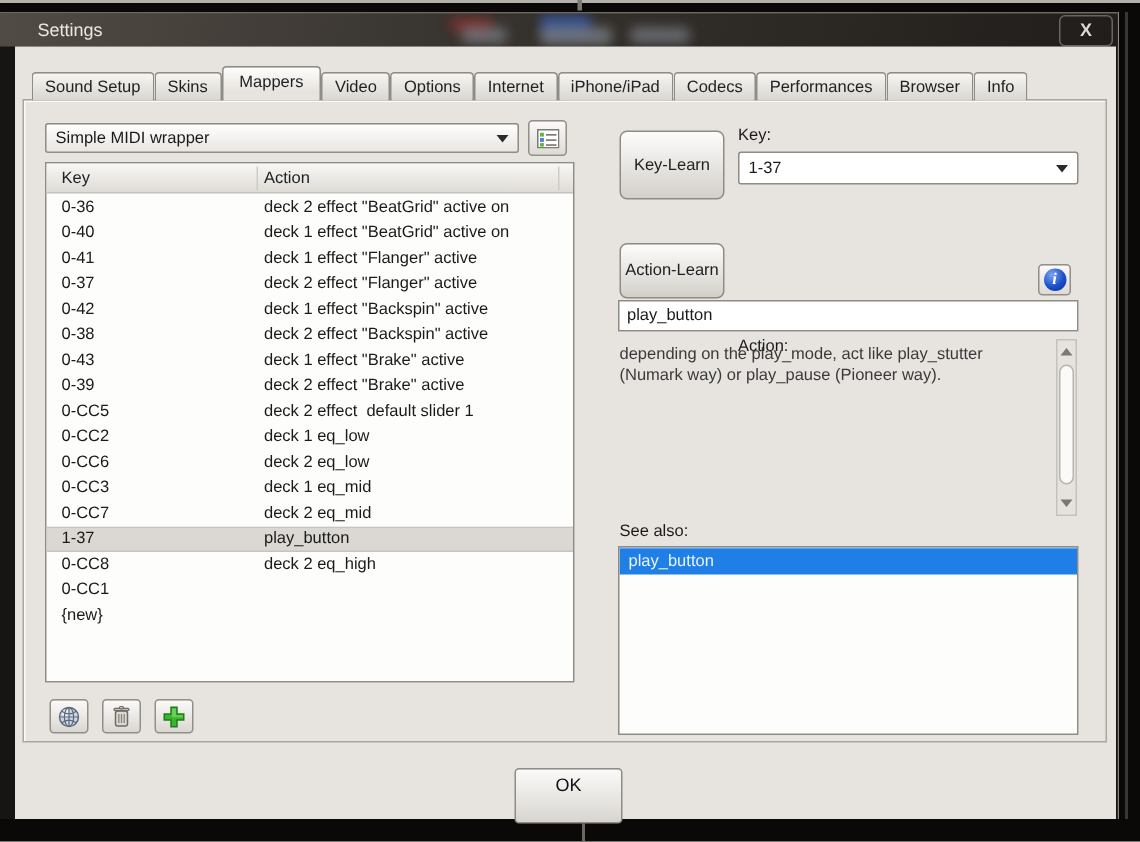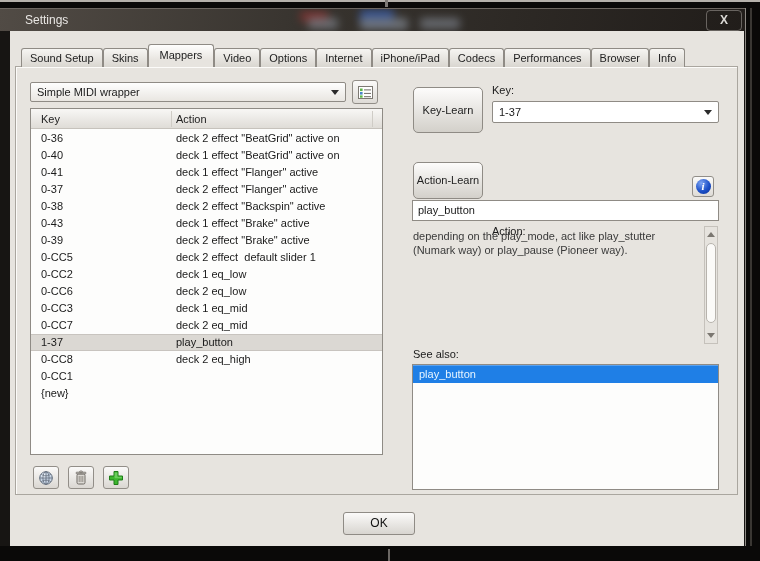--- a/index.html
+++ b/index.html
@@ -96,21 +96,21 @@
   .tri-down { width:0; height:0; border:4px solid transparent; border-top:5px solid #7b7771; margin-top:3px;}
   .sb-thumb { position:absolute; left:1px; top:16px; width:10px; height:80px; background:#fbfaf8;
     border:1px solid #b7b3ad; border-radius:6px; }
 
   #see-also-label { left:413px; top:348px; }
   #see-also-list { position:absolute; left:412px; top:364px; width:307px; height:126px; background:#fdfdfc;
     border:1px solid #8f8b85; overflow:hidden; }
   .see-item { height:18px; line-height:18px; padding-left:6px; }
   .see-item.selected { background:#1f7fe6; color:#e6f4ff; box-shadow:inset 0 1px 0 #5ba2ef; }
 
-  #ok-btn { position:absolute; left:343px; top:512px; width:72px; height:23px;
+  #ok-btn { position:absolute; left:343px; top:512px; width:72px; height:37px;
     background:linear-gradient(#fbfaf9,#d8d5d0); border:1px solid #8f8b85; border-radius:3px;
     text-align:center; line-height:21px; font-size:12px; color:#111; cursor:default; }
 </style>
 </head>
 <body>
 
 <div class="top-line"></div>
 <div class="top-tick"></div>
 <div class="bg-vline1"></div>
 <div class="bg-vline2"></div>
@@ -180,20 +180,24 @@
       </div>
       <div class="lrow">
         <span class="ck">0-41</span>
         <span class="ca">deck 1 effect "Flanger" active</span>
       </div>
       <div class="lrow">
         <span class="ck">0-37</span>
         <span class="ca">deck 2 effect "Flanger" active</span>
       </div>
       <div class="lrow">
+        <span class="ck">0-42</span>
+        <span class="ca">deck 1 effect "Backspin" active</span>
+      </div>
+      <div class="lrow">
         <span class="ck">0-38</span>
         <span class="ca">deck 2 effect "Backspin" active</span>
       </div>
       <div class="lrow">
         <span class="ck">0-43</span>
         <span class="ca">deck 1 effect "Brake" active</span>
       </div>
       <div class="lrow">
         <span class="ck">0-39</span>
         <span class="ca">deck 2 effect "Brake" active</span>

